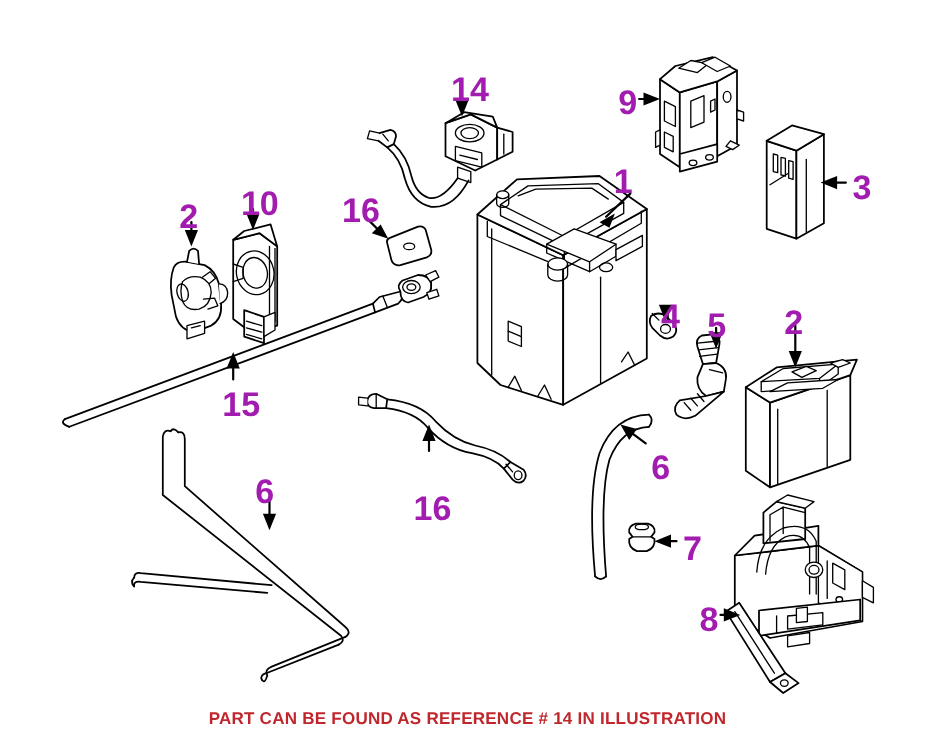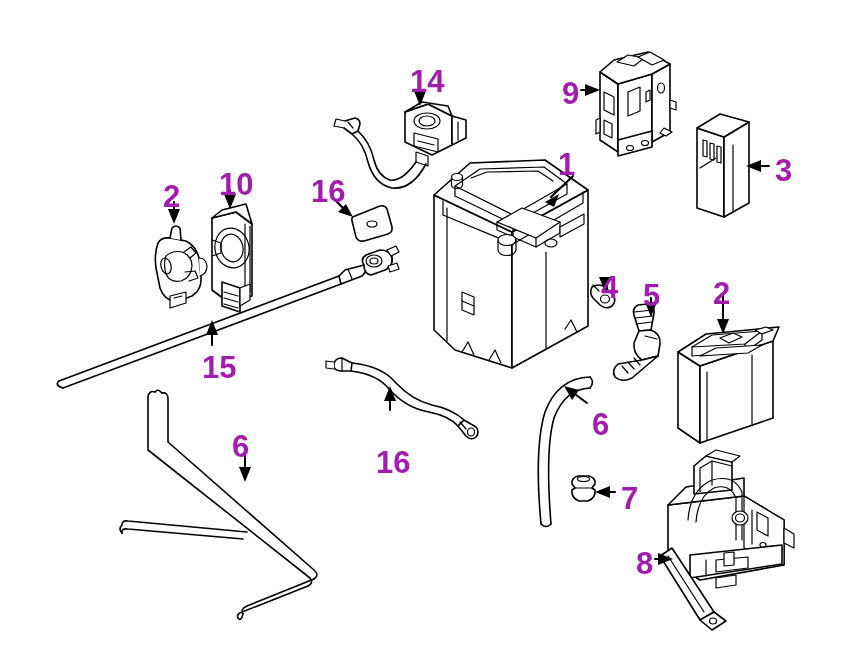--- a/index.html
+++ b/index.html
@@ -491,14 +491,15 @@
   <div class="callout-num" style="left:636px; top:548px;">8</div>
   <div class="callout-num" style="left:562px; top:78px;">9</div>
   <div class="callout-num" style="left:202px; top:352px;">15</div>
   <div class="callout-num" style="left:219px; top:169px;">10</div>
   <div class="callout-num" style="left:163px; top:181px;">2</div>
   <div class="callout-num" style="left:311px; top:176px;">16</div>
   <div class="callout-num" style="left:410px; top:66px;">14</div>
   <div class="callout-num" style="left:232px; top:431px;">6</div>
   <div class="callout-num" style="left:376px; top:415px;margin-top:32px;">16</div>
 
+  <div id="caption">PART CAN BE FOUND AS REFERENCE # 14 IN ILLUSTRATION</div>
 
 </div>
 
 </body></html>

